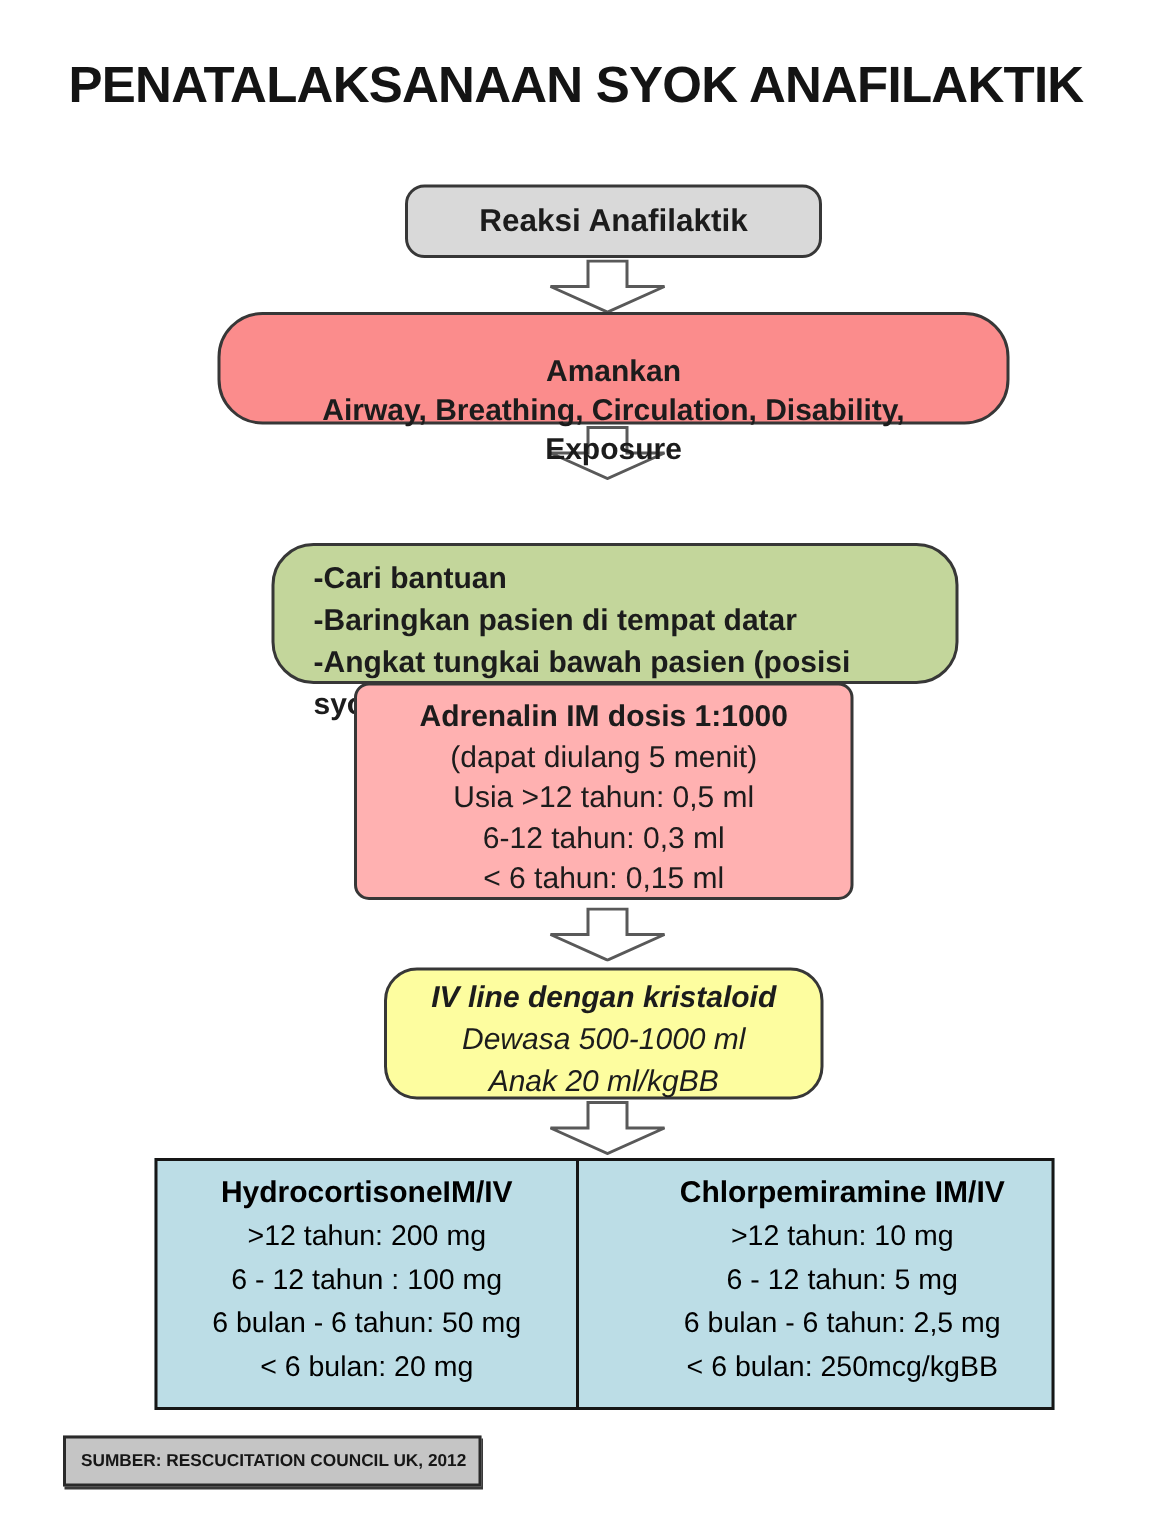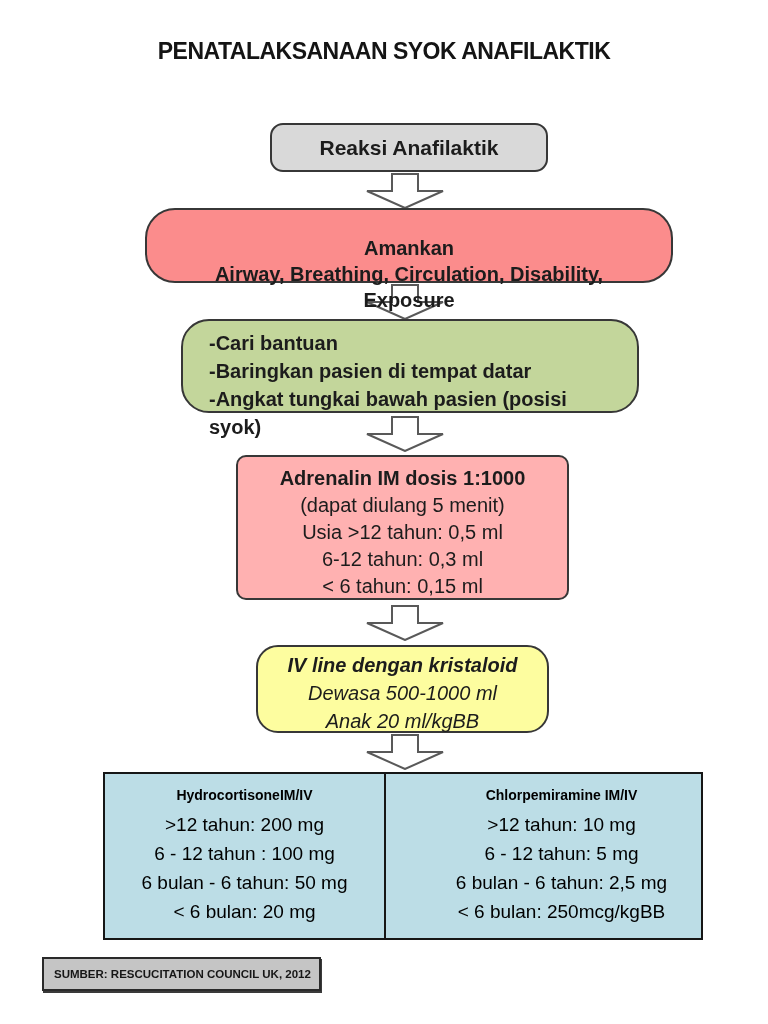--- a/index.html
+++ b/index.html
@@ -7,21 +7,21 @@
     position:relative;
     width:768px; height:1024px;
     background:#ffffff;
     font-family:"Liberation Sans", sans-serif;
     overflow:hidden;
     margin:0 auto;
   }
   .title {
     position:absolute; top:38px; left:0; width:768px;
     text-align:center;
-    font-size:23px; font-weight:bold; color:#141414;
+    font-size:34px; font-weight:bold; color:#141414;
     letter-spacing:-0.5px;
   }
   .node {
     position:absolute;
     box-sizing:border-box;
     border:2px solid #373737;
     color:#1c1c1c;
     z-index:2;
   }
   .node .ln { white-space:nowrap; }
@@ -59,21 +59,21 @@
     position:absolute; left:103px; top:772px; width:600px; height:157px;
     display:flex; z-index:2;
   }
   .node-blue {
     position:relative; left:0; top:0;
     width:300px; height:157px;
     background:#bcdde6; border:2px solid #161616;
     font-size:19px; line-height:29px; padding-top:7px; text-align:center;
   }
   .node-blue.right { margin-left:-2px; }
-  .node-blue .hd { font-size:14px; }
+  .node-blue .hd { font-size:20px; }
   .arrow {
     position:absolute; left:365px; width:80px; height:36px; z-index:1;
   }
   .source-box {
     position:absolute; left:42px; top:957px; width:279px; height:34px;
     box-sizing:border-box;
     background:#c5c5c5; border:2px solid #2a2a2a;
     box-shadow:1px 2px 0 0 #3a3a3a;
     display:flex; align-items:center;
     padding-left:10px;
@@ -99,21 +99,21 @@
   <div class="node node-secure" style="background-color: rgb(251, 140, 140);">
     <div class="ln">Amankan</div>
     <div class="ln">Airway, Breathing, Circulation, Disability,</div>
     <div class="ln">Exposure</div>
   </div>
 
   <svg class="arrow" style="top:284px" viewBox="0 0 80 36">
     <polygon points="27,1 53,1 53,18 78,18 40,35 2,18 27,18" fill="#ffffff" stroke="#595959" stroke-width="2"></polygon>
   </svg>
 
-  <div class="node node-positioning" style="background-color: rgb(195, 214, 155);">
+  <div class="node node-positioning" style="background-color: rgb(195, 214, 155); margin-top: 43px;">
     <div class="ln">-Cari bantuan</div>
     <div class="ln">-Baringkan pasien di tempat datar</div>
     <div class="ln">-Angkat tungkai bawah pasien (posisi</div>
     <div class="ln">syok)</div>
   </div>
 
   <svg class="arrow" style="top:416px" viewBox="0 0 80 36">
     <polygon points="27,1 53,1 53,18 78,18 40,35 2,18 27,18" fill="#ffffff" stroke="#595959" stroke-width="2"></polygon>
   </svg>
 

